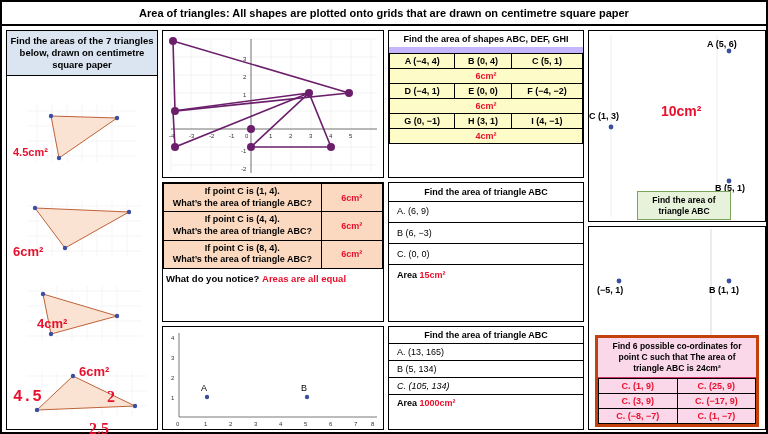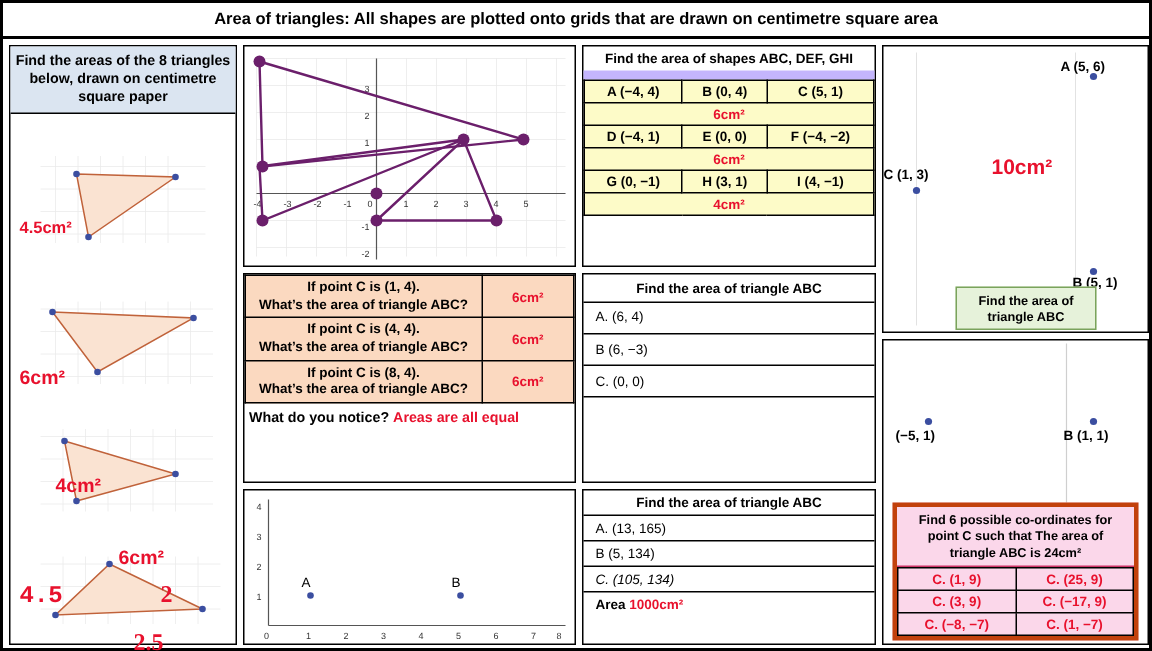--- a/index.html
+++ b/index.html
@@ -26,25 +26,25 @@
   .tri-fill{fill:#fae3d2;stroke:#c0623a;stroke-width:1;}
   .dot{fill:#3b4ea0;}
   .pt-label{font-size:9px;font-family:"Liberation Sans",sans-serif;fill:#000;}
 </style>
 </head>
 <body>
 
 <div id="page">
 
   <div class="title-bar">
-    <span>Area of triangles: All shapes are plotted onto grids that are drawn on centimetre square area</span>
+    <span>Area of triangles: All shapes are plotted onto grids that are drawn on centimetre square paper</span>
   </div>
 
   <div class="panel" style="left:4px;top:28px;width:152px;height:400px;">
-    <div class="lightblue" style="border-bottom:1px solid #000;padding:4px 3px;font-size:9.5px;font-weight:bold;text-align:center;line-height:1.25;">Find the areas of the 8 triangles below, drawn on centimetre square paper</div>
+    <div class="lightblue" style="border-bottom:1px solid #000;padding:4px 3px;font-size:9.5px;font-weight:bold;text-align:center;line-height:1.25;">Find the areas of the 7 triangles below, drawn on centimetre square paper</div>
     <div style="position:relative;height:350px;">
       <svg width="150" height="350" viewBox="0 0 150 350">
         <g>
 
           <g opacity="0.55">
             <line class="gridline" x1="20" y1="35" x2="130" y2="35"></line>
             <line class="gridline" x1="20" y1="50" x2="130" y2="50"></line>
             <line class="gridline" x1="20" y1="65" x2="130" y2="65"></line>
             <line class="gridline" x1="20" y1="80" x2="130" y2="80"></line>
             <line class="gridline" x1="30" y1="28" x2="30" y2="86"></line>
@@ -259,26 +259,30 @@
     </tbody>
       </table>
     <div style="padding:4px 3px;font-size:9.5px;">
       <span class="bold">What do you notice?</span>
       <span class="red">Areas are all equal</span>
     </div>
   </div>
 
   <div class="panel" style="left:386px;top:180px;width:196px;height:140px;">
     <div class="bold center small" style="padding:4px 2px;border-bottom:1px solid #000;">Find the area of triangle ABC</div>
-    <div class="small" style="padding:5px 8px;line-height:1.1;">A. (6, 4)</div>
+    <div class="small" style="padding:5px 8px;line-height:1.1;">A. (6, 9)</div>
     <div style="border-top:1px solid #000;"></div>
     <div class="small" style="padding:5px 8px;">B (6, −3)</div>
     <div style="border-top:1px solid #000;"></div>
     <div class="small" style="padding:5px 8px;">C. (0, 0)</div>
     <div style="border-top:1px solid #000;"></div>
+    <div style="padding:5px 8px;font-size:9px;">
+      <span class="bold">Area</span>
+      <span class="red">15cm²</span>
+    </div>
   </div>
 
   <div class="panel" style="left:160px;top:324px;width:222px;height:104px;">
     <svg width="220" height="102" viewBox="0 0 220 102">
       <line class="axis" x1="16" y1="90" x2="214" y2="90"></line>
       <line class="axis" x1="16" y1="6" x2="16" y2="90"></line>
       <text class="axlabel" x="13" y="99">0</text>
       <text class="axlabel" x="41" y="99">1</text>
       <text class="axlabel" x="66" y="99">2</text>
       <text class="axlabel" x="91" y="99">3</text>

